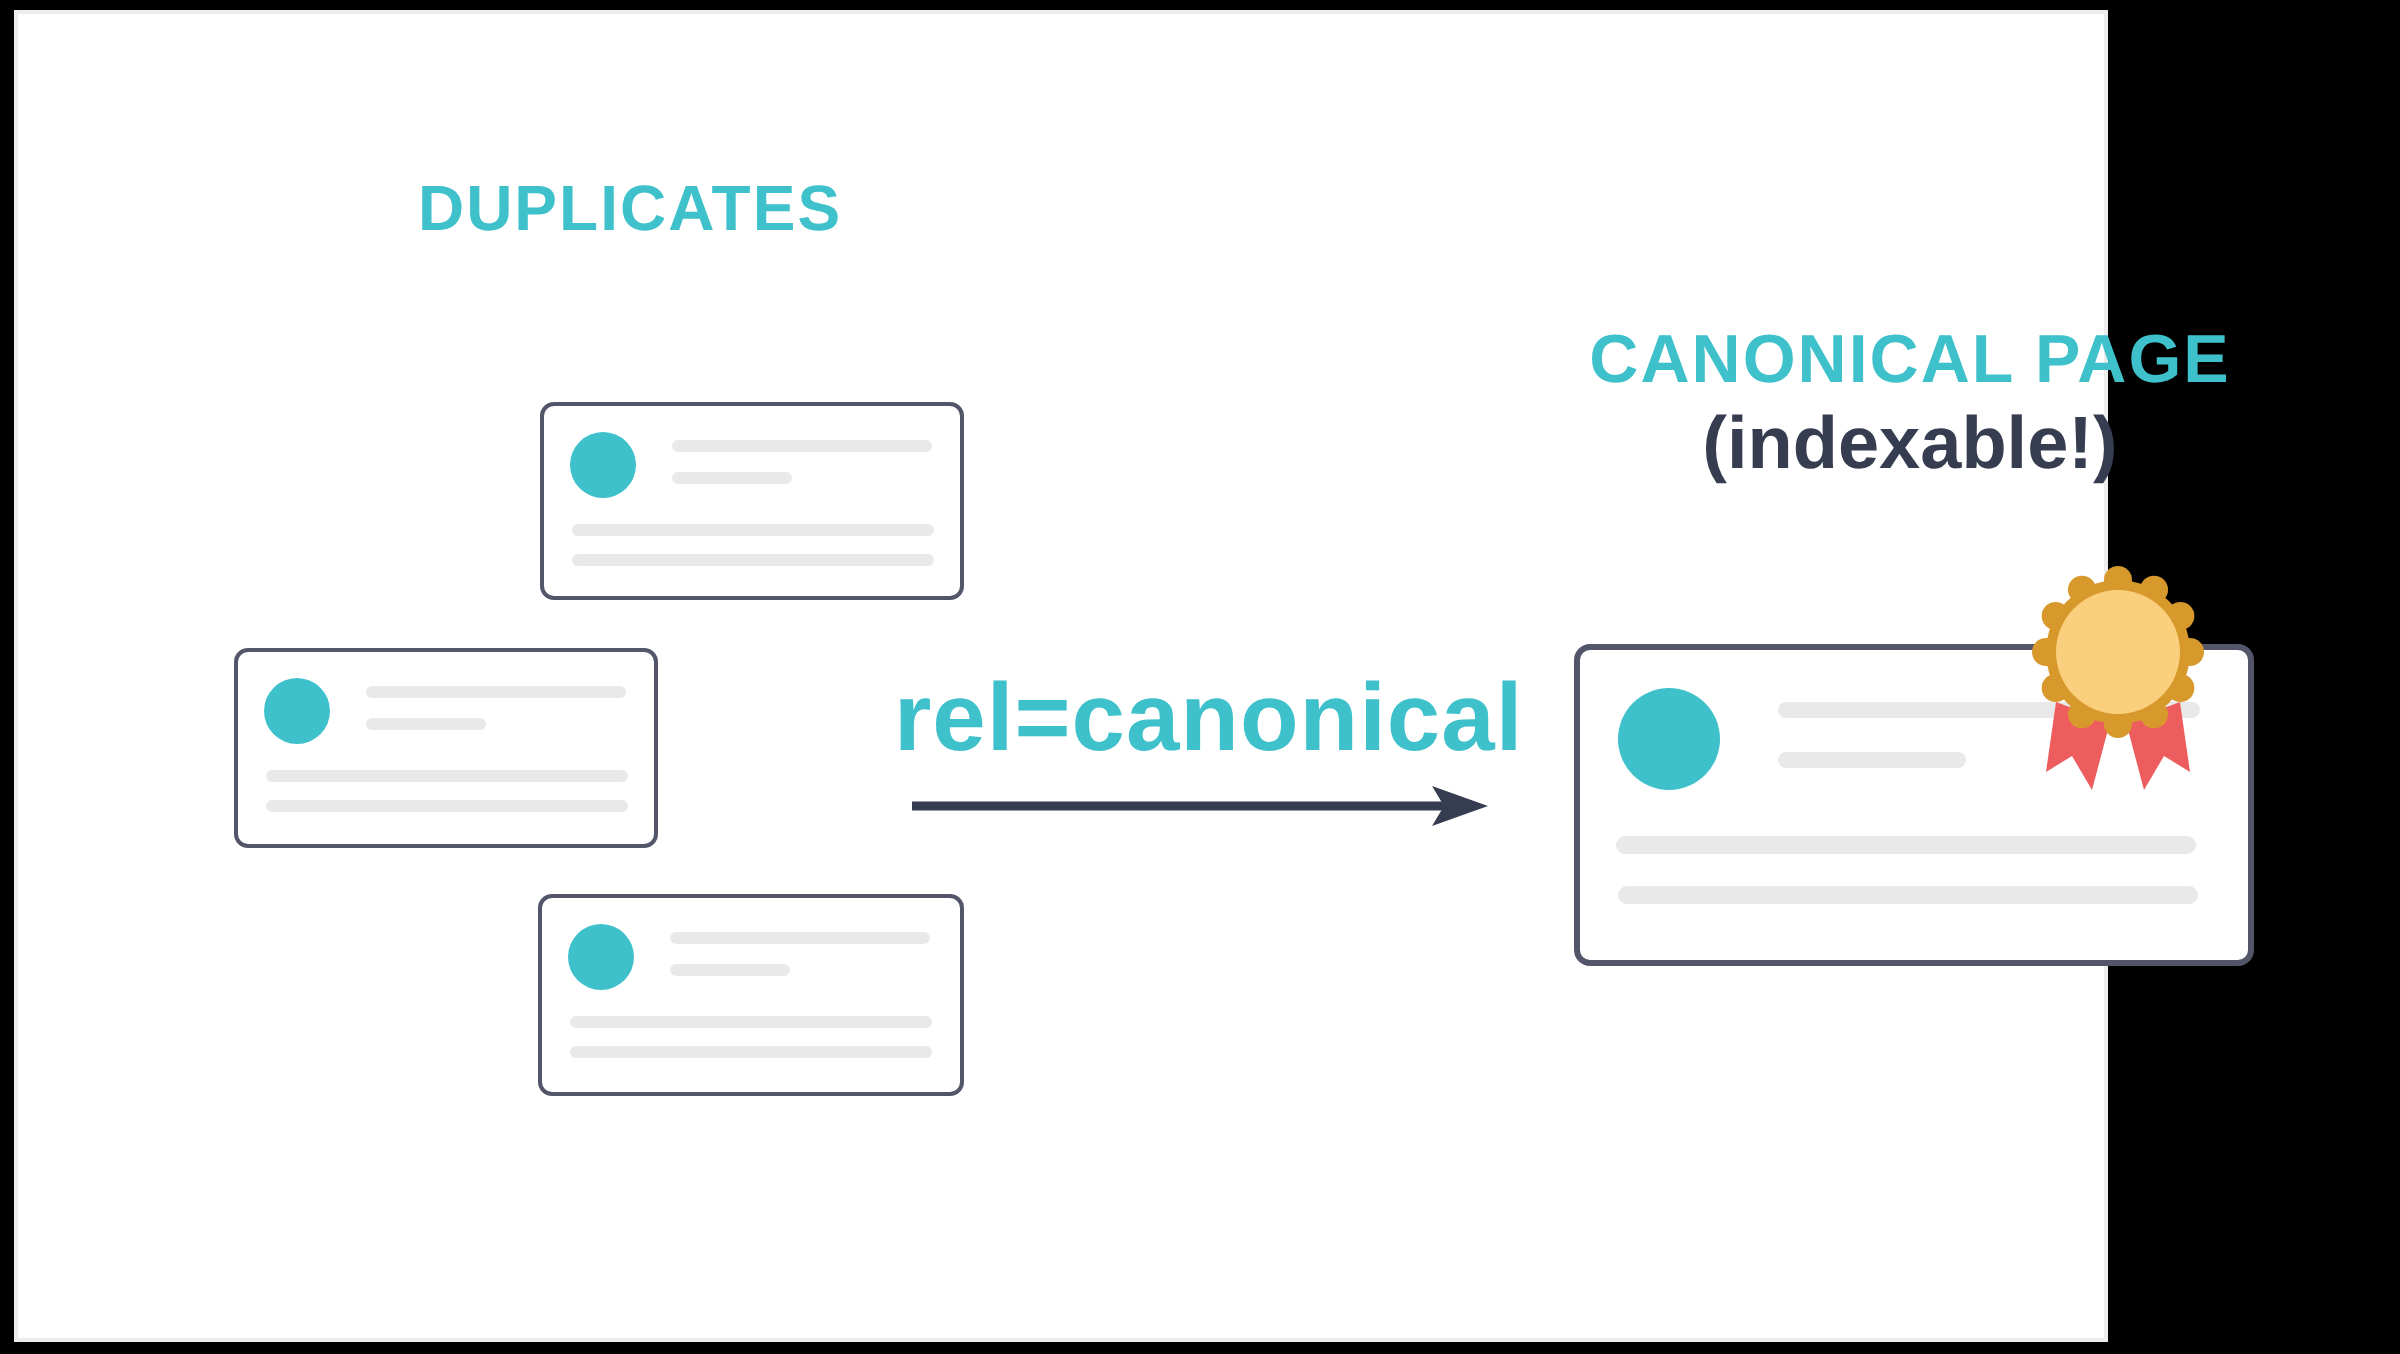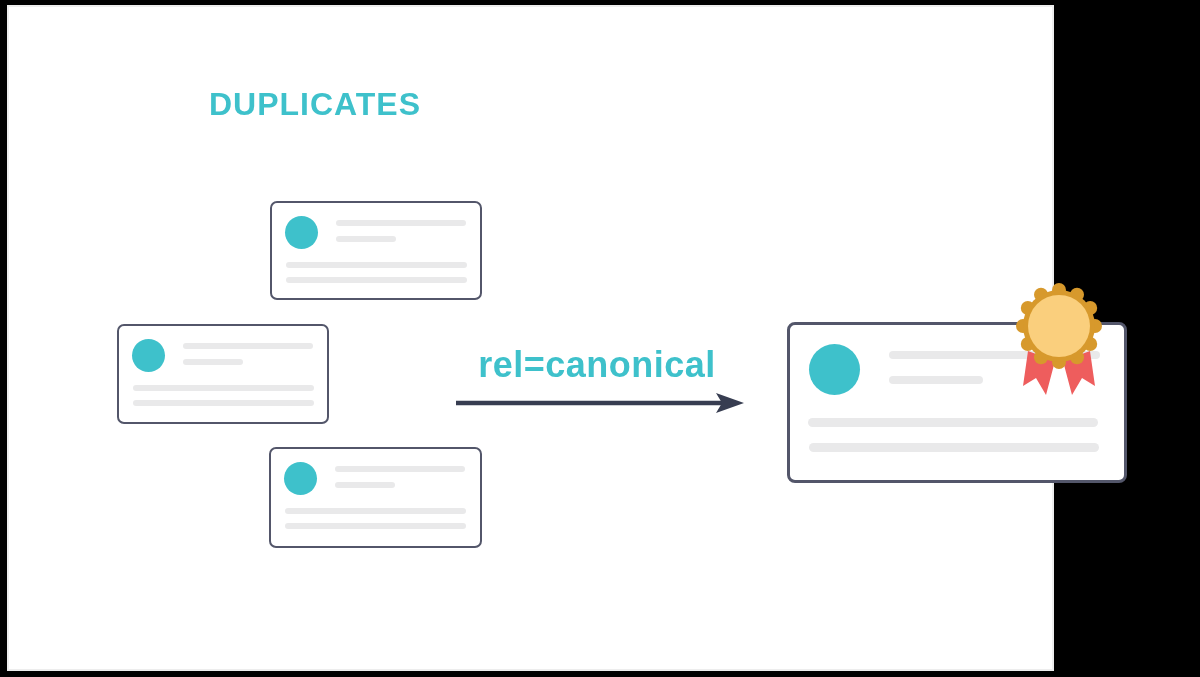--- a/index.html
+++ b/index.html
@@ -29,23 +29,23 @@
     line-height:1.15;
   }
   #left-heading{left:115px;top:85px;width:400px;}
   #left-heading .title{font-size:32px;}
   #left-heading .subtitle{font-size:37px;}
   #right-heading{left:755px;top:160px;width:400px;}
   #right-heading .title{font-size:34px;}
   #right-heading .subtitle{font-size:37px;}
   
   #rel-label{
-    position:absolute;left:447px;top:344px;width:300px;
+    position:absolute;left:447px;top:332px;width:300px;
     text-align:center;color:var(--teal);
-    font-size:36px;font-weight:800;letter-spacing:0.5px;
+    font-size:48px;font-weight:800;letter-spacing:0.5px;
   }
   #arrow{position:absolute;left:450px;top:390px;}
   
   .card{
     position:absolute;background:#fff;
     border:2px solid var(--card-border);
     border-radius:7px;box-sizing:border-box;
   }
   #dup-card-1{left:270px;top:201px;width:212px;height:99px;}
   #dup-card-2{left:117px;top:324px;width:212px;height:100px;}
@@ -78,20 +78,24 @@
 </head>
 <body>
 
 <div class="stage">
   <div class="canvas"></div>
 
   <div class="heading" id="left-heading">
     <div class="title">DUPLICATES</div>
   </div>
 
+  <div class="heading" id="right-heading">
+    <div class="title">CANONICAL PAGE</div>
+    <div class="subtitle">(indexable!)</div>
+  </div>
 
   <div class="card" id="dup-card-1">
     <div class="avatar"></div>
     <div class="line l1"></div>
     <div class="line l2"></div>
     <div class="line l3"></div>
     <div class="line l4"></div>
   </div>
   <div class="card" id="dup-card-2">
     <div class="avatar"></div>

